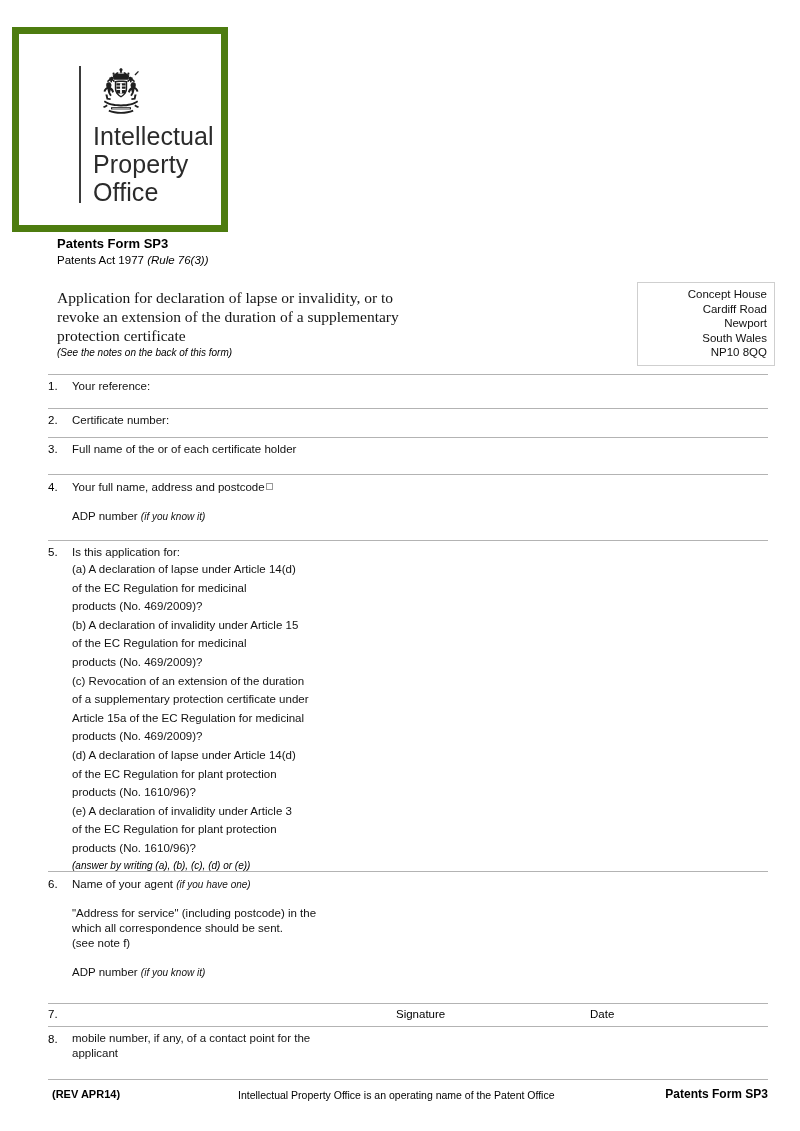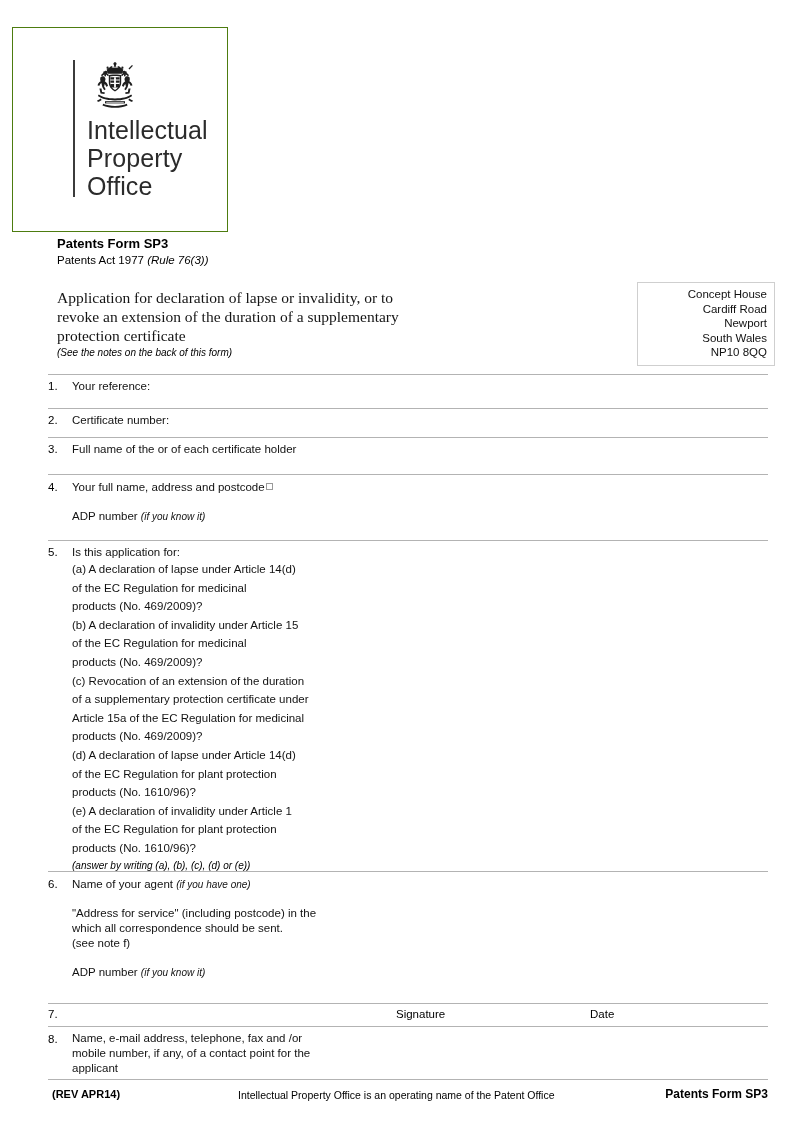--- a/index.html
+++ b/index.html
@@ -20,21 +20,21 @@
     overflow: hidden;
   }
 
   
   #logo-box {
     position: absolute;
     left: 12px;
     top: 27px;
     width: 216px;
     height: 205px;
-    border: 1px solid #4d7c0f;
+    border: 7px solid #4d7c0f;
     box-sizing: border-box;
   }
   #logo-inner {
     position: absolute;
     left: 60px;
     top: 32px;
     display: flex;
     align-items: flex-start;
   }
   #logo-rule {
@@ -338,21 +338,21 @@
       <div class="opt">(b)  A declaration of invalidity under Article 15</div>
       <div class="opt">of the EC Regulation for medicinal</div>
       <div class="opt">products (No. 469/2009)?</div>
       <div class="opt">(c)  Revocation of an extension of the duration</div>
       <div class="opt">of a supplementary protection certificate under</div>
       <div class="opt">Article 15a of the EC Regulation for medicinal</div>
       <div class="opt">products (No. 469/2009)?</div>
       <div class="opt">(d)  A declaration of lapse under Article 14(d)</div>
       <div class="opt">of the EC Regulation for plant protection</div>
       <div class="opt">products (No. 1610/96)?</div>
-      <div class="opt">(e)  A declaration of invalidity under Article 1</div>
+      <div class="opt">(e)  A declaration of invalidity under Article 3</div>
       <div class="opt">of the EC Regulation for plant protection</div>
       <div class="opt">products (No. 1610/96)?</div>
       <div class="ital">(answer by writing (a), (b), (c), (d) or (e))</div>
     </div>
   </div>
 
   <div class="sec" id="sec6" style="top:876px">
     <div class="num">6.</div>
     <div class="body">
       <div class="ln"><span>Name of your agent </span><em>(if you have one)</em></div>
@@ -367,21 +367,20 @@
 
   <div class="sec" id="sec7" style="top:1006px; height:20px">
     <div class="num">7.</div>
     <div id="sec7-signature">Signature</div>
     <div id="sec7-date">Date</div>
   </div>
 
   <div class="sec" id="sec8" style="top:1031px">
     <div class="num">8.</div>
     <div class="body">
-      <div class="ln tight">Name, e-mail address, telephone, fax and /or</div>
       <div class="ln tight">mobile number, if any, of a contact point for the</div>
       <div class="ln tight">applicant</div>
     </div>
   </div>
 
   <div id="footer">
     <div class="left">(REV APR14)</div>
     <div class="mid">Intellectual Property Office is an operating name of the Patent Office</div>
     <div class="right">Patents Form SP3</div>
   </div>

